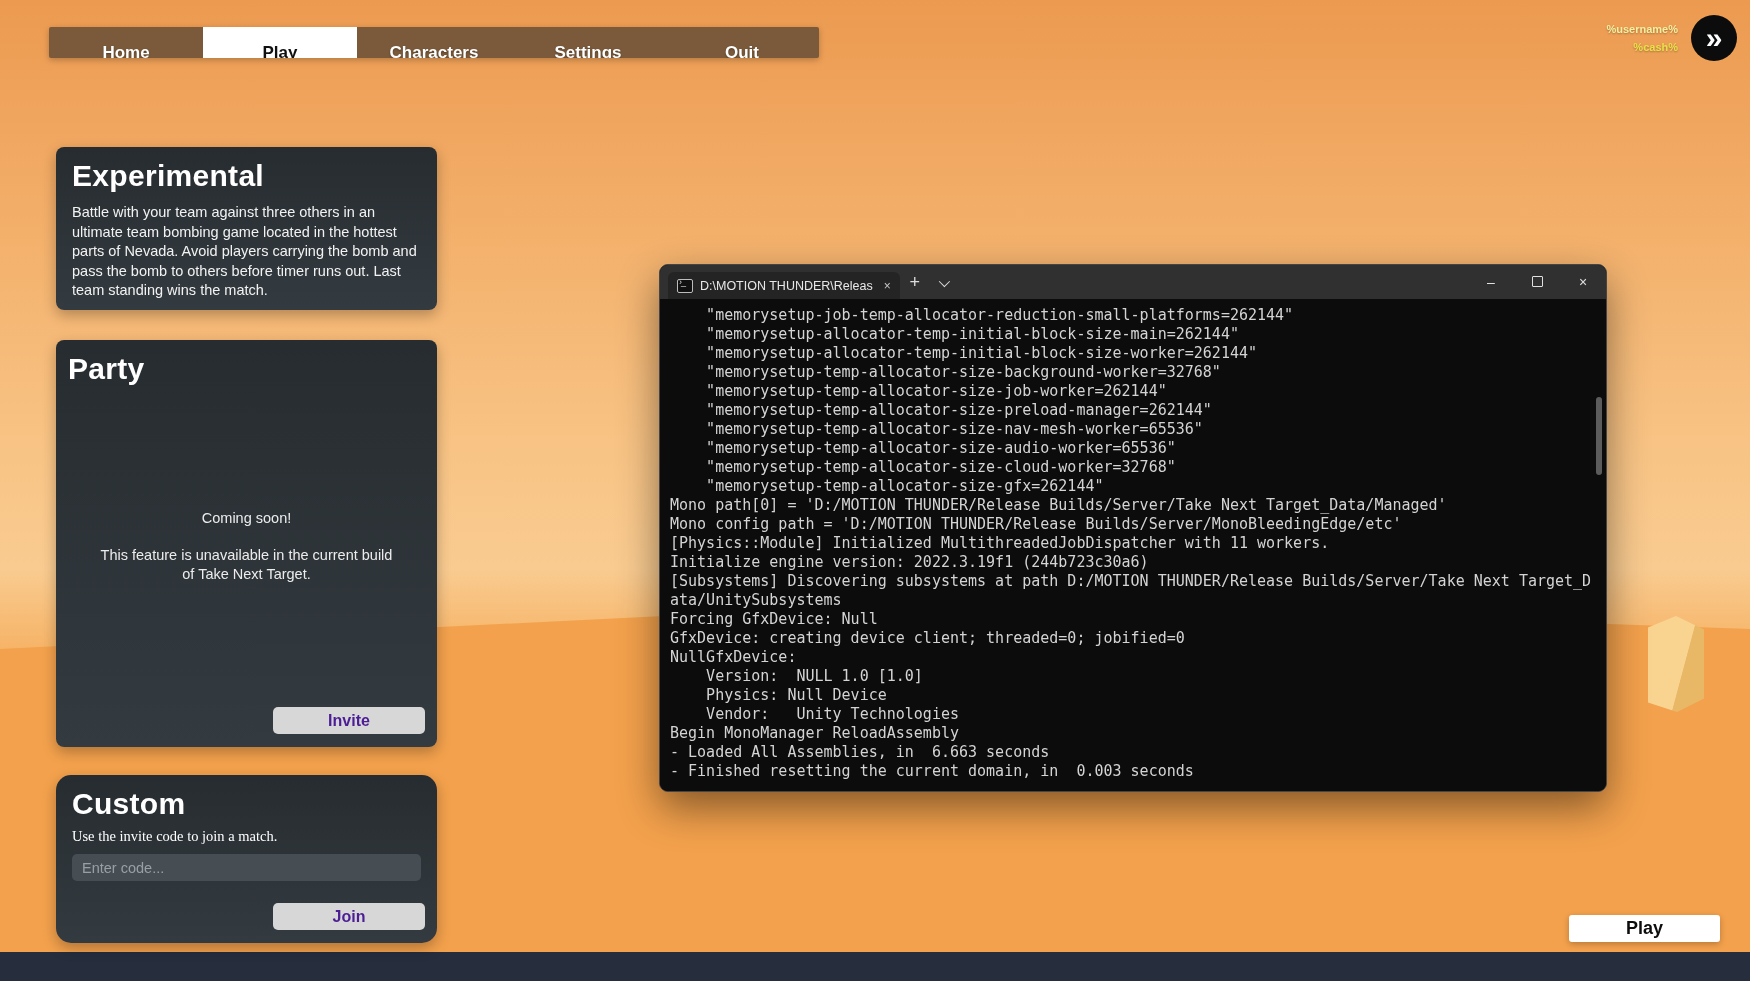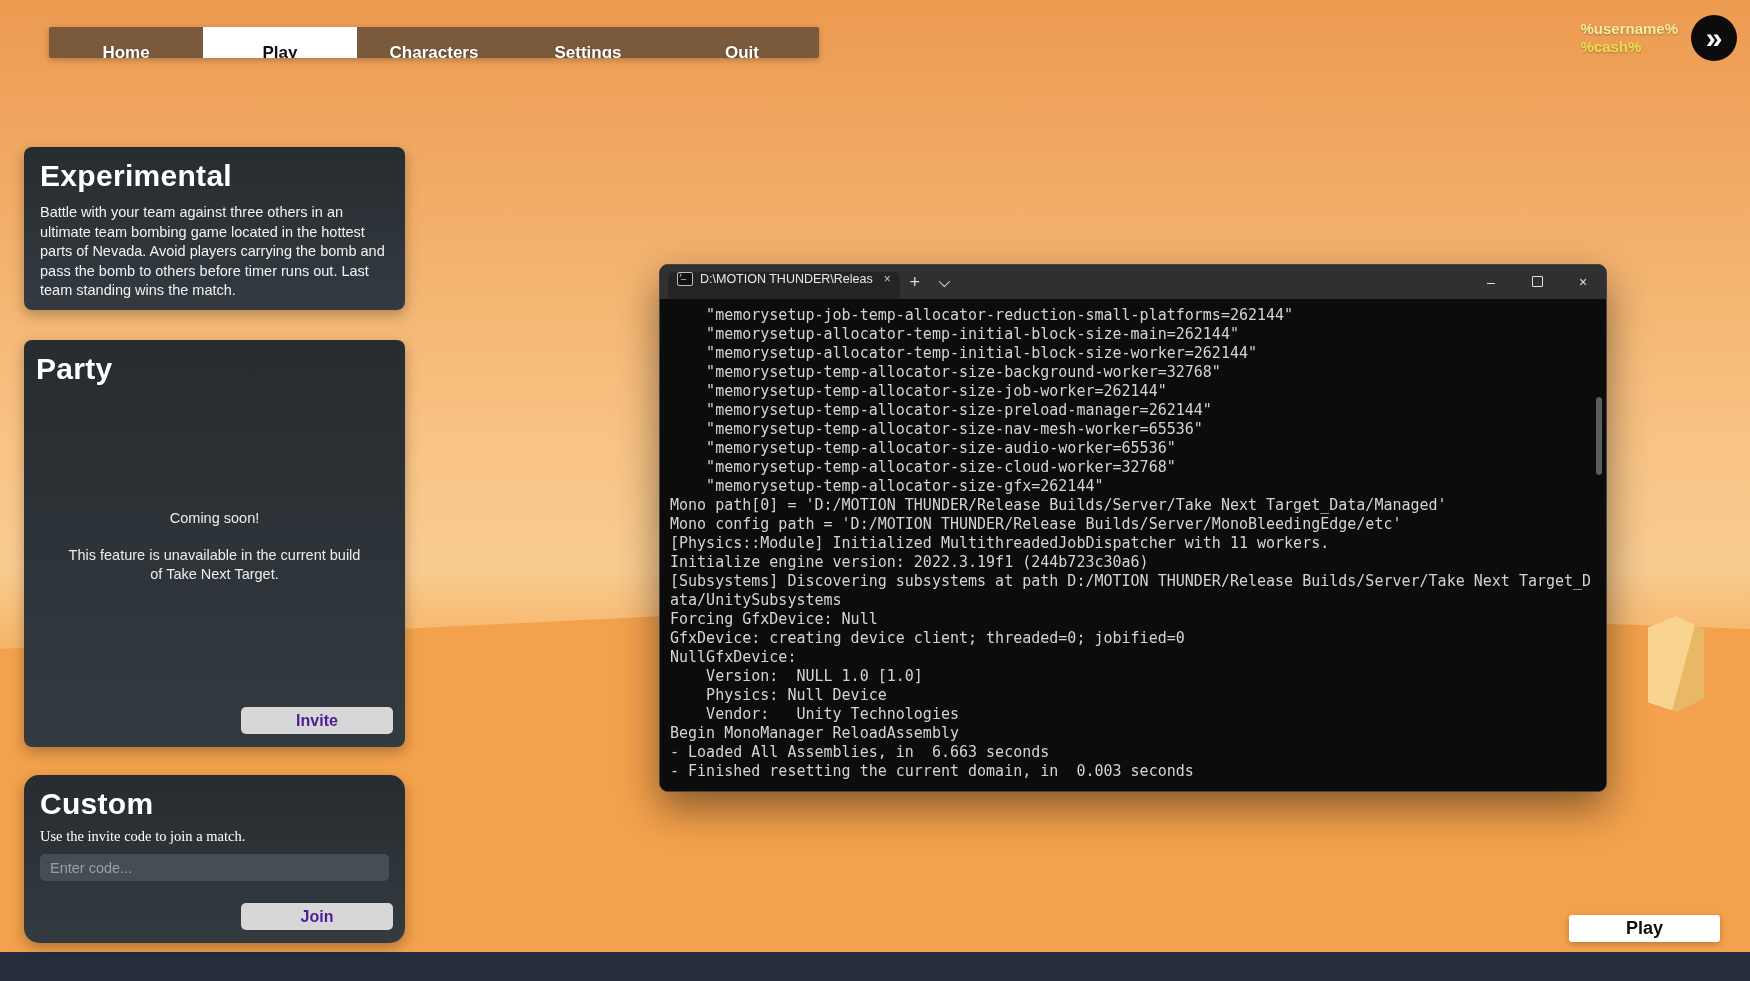--- a/index.html
+++ b/index.html
@@ -38,35 +38,35 @@
   }
   .nav-tab {
     flex: 1; border: none; background: transparent; color: #ffffff;
     font-family: inherit; font-size: 17px; font-weight: 700; cursor: pointer;
     text-shadow: 0 1px 2px rgba(0,0,0,.35); padding: 16px;
   }
   .nav-tab.active { background: #ffffff; color: #101010; text-shadow: none; }
 
   
   .user-info {
-    position: absolute; top: 20px; right: 72px; text-align: left;
-    font-size: 15px; font-weight: 700; line-height: 18px;
+    position: absolute; top: 20px; right: 72px; text-align: right;
+    font-size: 11px; font-weight: 700; line-height: 18px;
   }
   .username { color: #f4f0a0; text-shadow: 0 1px 2px rgba(0,0,0,.3); }
   .cash { color: #e9e049; text-shadow: 0 1px 2px rgba(0,0,0,.3); }
   .expand-btn {
     position: absolute; top: 15px; right: 13px; width: 46px; height: 46px;
     border-radius: 50%; background: #0c0c0c; color: #ffffff; border: none;
     font-size: 30px; line-height: 42px; text-align: center; padding: 0; cursor: pointer;
     font-weight: 700;
   }
 
   
   .panel {
-    position: absolute; left: 24px; width: 381px;
+    position: absolute; left: 56px; width: 381px;
     background: linear-gradient(180deg, #262c30 0%, #343b40 100%);
     border-radius: 8px; color: #ffffff; padding: 12px 16px; box-sizing: border-box;
     box-shadow: 0 5px 14px rgba(0,0,0,.28);
   }
   .panel h1 { margin: 0; font-size: 30px; font-weight: 800; letter-spacing: .3px; }
   .experimental { top: 147px; height: 163px; }
   .experimental p { margin: 10px 0 0; font-size: 14.5px; line-height: 19.5px; color: #f2f2f2; }
 
   .party { top: 340px; height: 407px; padding-left: 12px; }
   .party-center {
@@ -95,21 +95,21 @@
   .terminal {
     position: absolute; left: 659px; top: 264px; width: 948px; height: 528px;
     border-radius: 9px; border: 1px solid #454545; box-sizing: border-box;
     background: #0c0c0c; overflow: hidden;
     box-shadow: 0 16px 40px rgba(0,0,0,.45);
   }
   .t-titlebar {
     height: 34px; background: #303030; display: flex; align-items: center;
   }
   .t-tab {
-    display: flex; align-items: flex-start; gap: 7px; margin-left: 8px; height: 27px;
+    display: flex; align-items: center; gap: 7px; margin-left: 8px; height: 27px;
     align-self: flex-end; background: #242424; border-radius: 6px 6px 0 0;
     padding: 0 9px; max-width: 240px; color: #e8e8e8; cursor: pointer;
   }
   .t-icon {
     width: 14px; height: 12px; border: 1px solid #bdbdbd; border-radius: 2px;
     background: #111111; position: relative; flex: 0 0 auto;
   }
   .t-icon::after {
     content: "›_"; position: absolute; left: 1px; top: -3px;
     font-size: 9px; color: #dddddd; letter-spacing: -1px;

